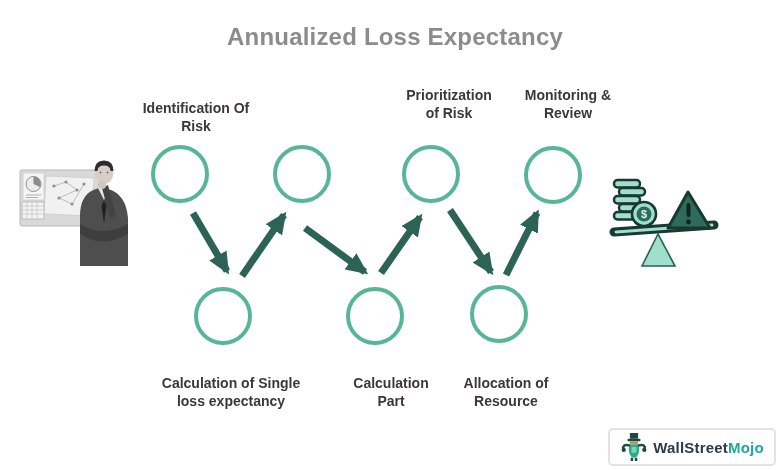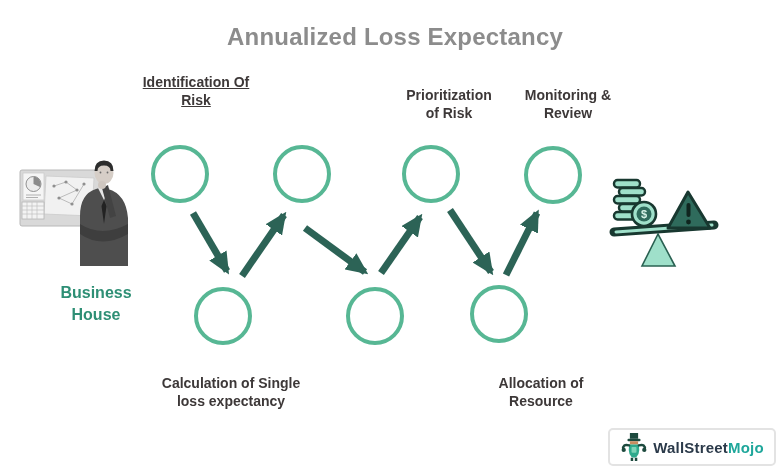--- a/index.html
+++ b/index.html
@@ -72,29 +72,31 @@
       <circle class="node" cx="180" cy="174" r="27"></circle>
       <circle class="node" cx="302" cy="174" r="27"></circle>
       <circle class="node" cx="431" cy="174" r="27"></circle>
       <circle class="node" cx="553" cy="175" r="27"></circle>
       <circle class="node" cx="223" cy="316" r="27"></circle>
       <circle class="node" cx="375" cy="316" r="27"></circle>
       <circle class="node" cx="499" cy="314" r="27"></circle>
     </g>
   </svg>
 
-  <div class="step-label" style="left:196px;top:73px;text-decoration:underline;">Identification Of
+  <div class="step-label" style="left:196px;top:99px;">Identification Of
 Risk</div>
   <div class="step-label" style="left:449px;top:86px;">Prioritization
 of Risk</div>
   <div class="step-label" style="left:231px;top:374px;">Calculation of Single
 loss expectancy</div>
   <div class="step-label" style="left:568px;top:86px;">Monitoring &amp;
 Review</div>
-  <div class="step-label" style="left:506px;top:374px;margin-left:35px;">Allocation of
+  <div class="step-label" style="left:391px;top:374px;">Calculation
+Part</div>
+  <div class="step-label" style="left:506px;top:374px;">Allocation of
 Resource</div>
 
   <svg class="illu" style="left:14px;top:154px;width:128px;height:112px;" viewBox="0 0 128 112" aria-hidden="true">
     <g>
       <rect x="6" y="16" width="82" height="56" rx="2" fill="#d9d9d9" stroke="#b8b8b8" stroke-width="1"></rect>
       <rect x="9" y="19" width="21" height="27" fill="#f5f5f5" stroke="#cccccc" stroke-width="0.8"></rect>
       <circle cx="19.5" cy="30" r="7.5" fill="#ececec" stroke="#909090" stroke-width="1"></circle>
       <path d="M19.5 30 L19.5 22.5 A7.5 7.5 0 0 1 26 33 Z" fill="#8b8b8b"></path>
       <line x1="12" y1="41" x2="27" y2="41" stroke="#b0b0b0" stroke-width="1"></line>
       <line x1="12" y1="43.5" x2="24" y2="43.5" stroke="#b0b0b0" stroke-width="1"></line>
@@ -130,22 +132,20 @@
       <path d="M90 46 L87.5 52 L90 70 L92.5 52 Z" fill="#222222"></path>
       <path d="M96 64 L88 34 L94 31 L102 62 Z" fill="#434343"></path>
       <path d="M66 70 Q88 84 114 70 L114 80 Q88 95 66 80 Z" fill="#3e3e3e"></path>
       <ellipse cx="90" cy="19" rx="9.5" ry="11" fill="#d6cec7"></ellipse>
       <path d="M80.5 17 Q80.5 6.5 90 6.5 Q99.5 6.5 99.5 17 L96.5 17 Q96.5 11.5 90 11.5 Q83.5 11.5 83.5 17 Z" fill="#2d2d2d"></path>
       <circle cx="86.5" cy="18.5" r="0.9" fill="#6b6b6b"></circle>
       <circle cx="93.5" cy="18.5" r="0.9" fill="#6b6b6b"></circle>
       <circle cx="88" cy="31" r="4" fill="#cfc7c0"></circle>
     </g>
   </svg>
-  <div class="side-label" style="left:96px;top:282px;">Business
-House</div>
 
   <svg class="illu" style="left:606px;top:170px;width:118px;height:120px;" viewBox="0 0 118 120" aria-hidden="true">
     <g>
       <line x1="8" y1="62" x2="108" y2="55" stroke="var(--icon_dark)" stroke-width="9" stroke-linecap="round"></line>
       <line x1="10" y1="62" x2="106" y2="55" stroke="var(--icon_teal_light)" stroke-width="3" stroke-linecap="round"></line>
     </g>
     <polygon points="52,64 36,96 69,96" fill="var(--icon_teal_light)" stroke="#2a6152" stroke-width="1.6"></polygon>
     <g fill="var(--icon_teal_light)" stroke="var(--icon_dark)" stroke-width="2.4">
       <rect x="8" y="10" width="26" height="7.5" rx="3.5"></rect>
       <rect x="13" y="18" width="26" height="7.5" rx="3.5"></rect>

